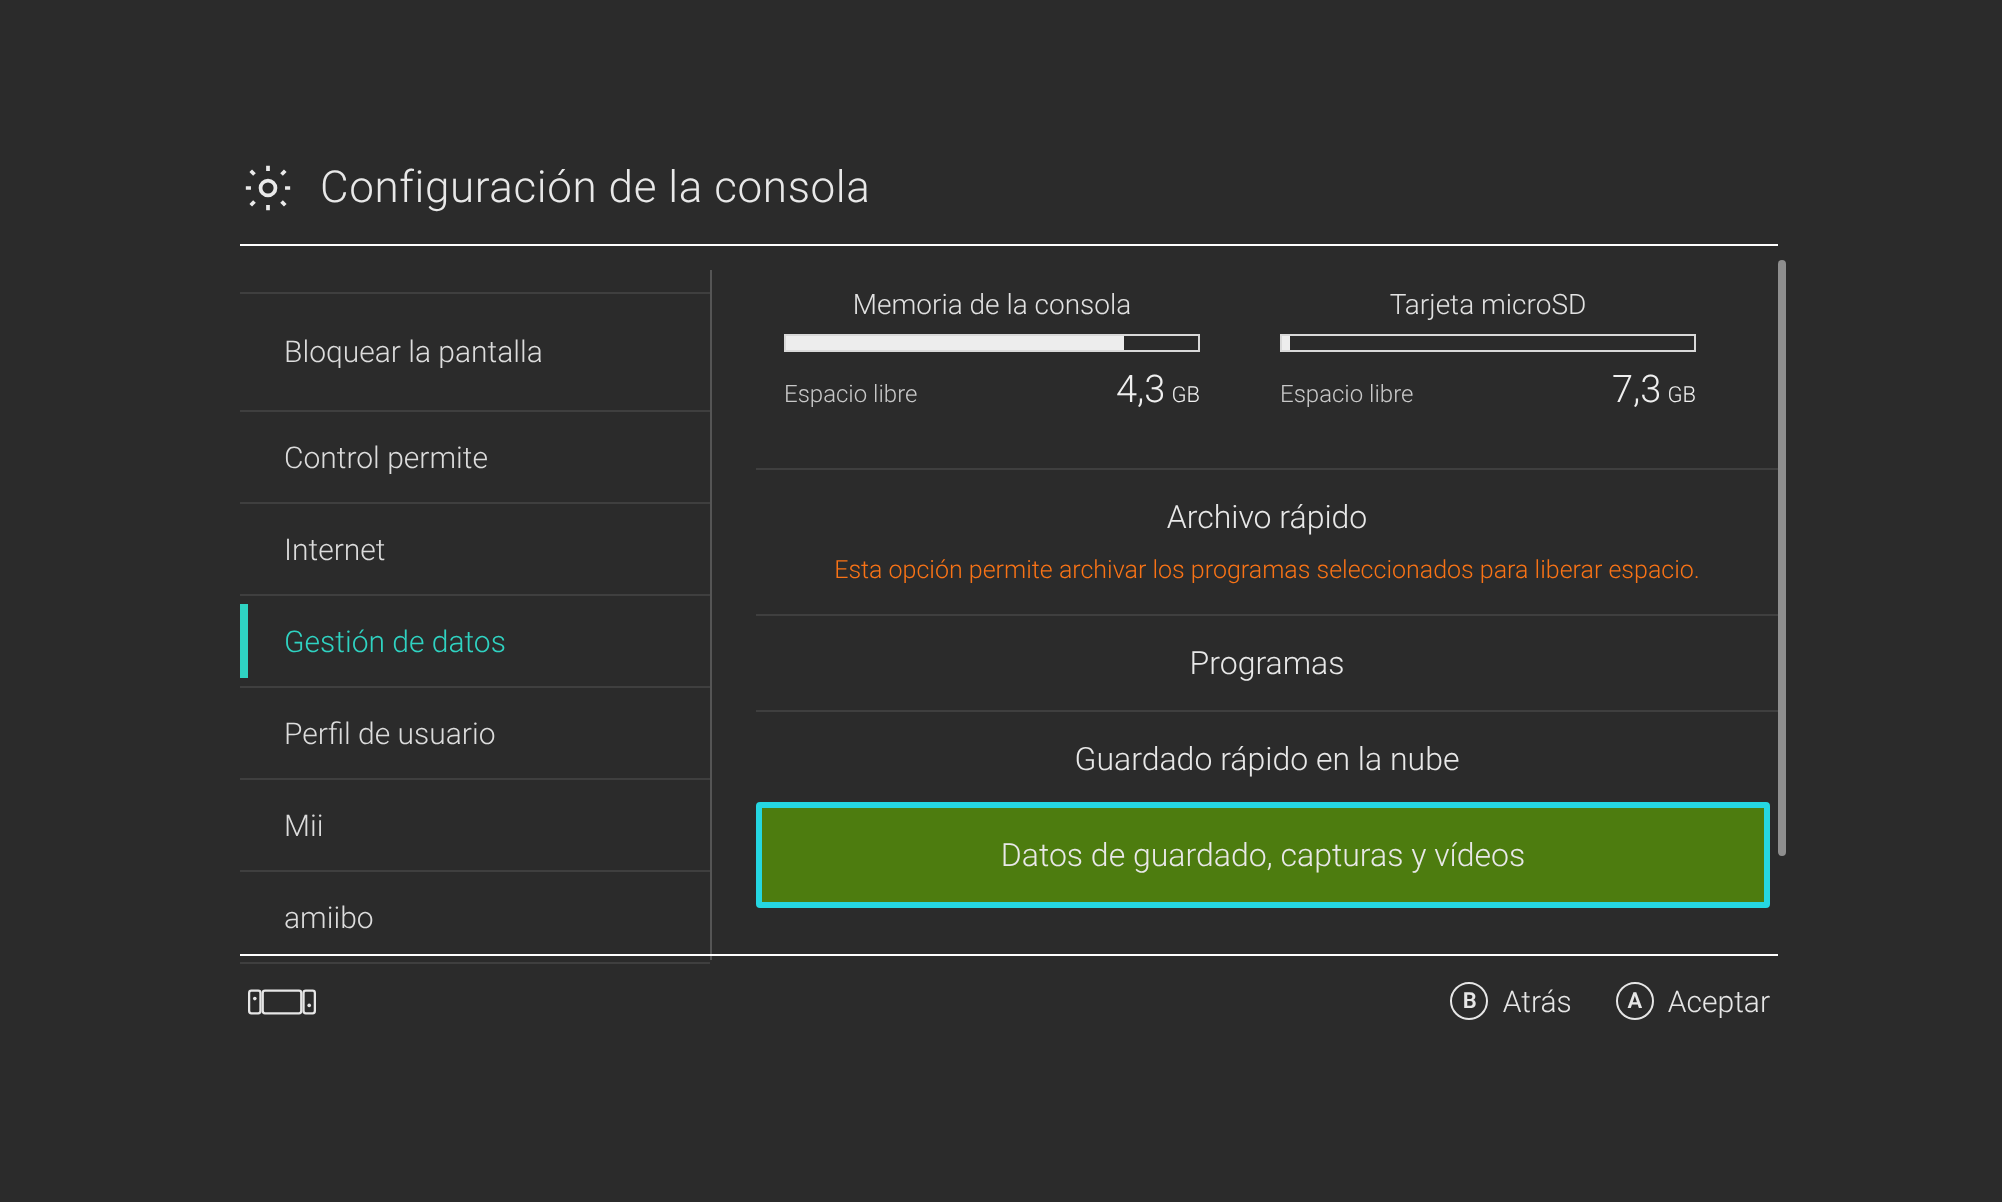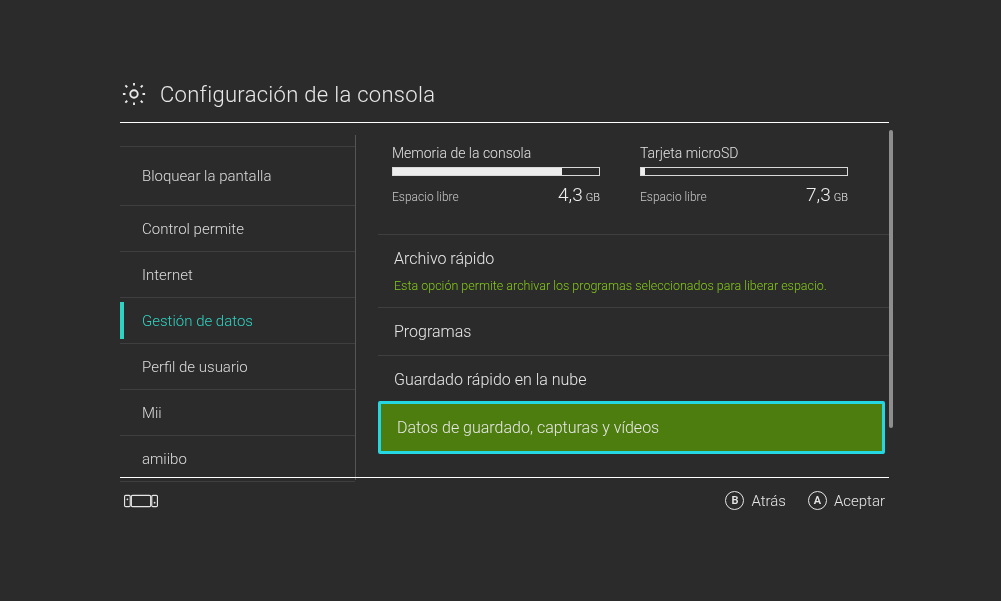--- a/index.html
+++ b/index.html
@@ -6,21 +6,21 @@
   html, body { width: 1001px; height: 601px; overflow: hidden; }
   body {
     background: #2b2b2b;
     font-family: -apple-system, "Segoe UI", Roboto, Arial, sans-serif;
     color: #e8e8e8;
     font-weight: 300;
     position: relative;
   }
   .window {
     position: absolute;
-    left: 120px; right: 112px; top: 80px; bottom: 118px;
+    left: 120px; right: 112px; top: 80px; bottom: 118px; text-align: center;
   }
   .header-row {
     display: flex;
     align-items: center;
     gap: 12px;
     padding-bottom: 14px;
     border-bottom: 1px solid #ffffff;
   }
   .gear-icon { width: 28px; height: 28px; color: #eaeaea; flex: 0 0 auto; }
   .page-title { font-size: 22px; font-weight: 300; letter-spacing: .3px; }
@@ -105,21 +105,21 @@
   .menu-item {
     border-top: 1px solid #3f3f3f;
     padding: 14px 16px;
     font-size: 16px;
     color: #e8e8e8;
     cursor: pointer;
     position: relative;
   }
   .menu-item.with-desc .desc {
     font-size: 12.5px;
-    color: #84cc16;
+    color: #f97316;
     margin-top: 10px;
   }
   .menu-item.focused {
     border: 3px solid #25d7e2;
     border-radius: 2px;
     margin: -2px 4px 0 0;
     background: #4d7c0f;
     padding: 14px 16px;
   }
   

